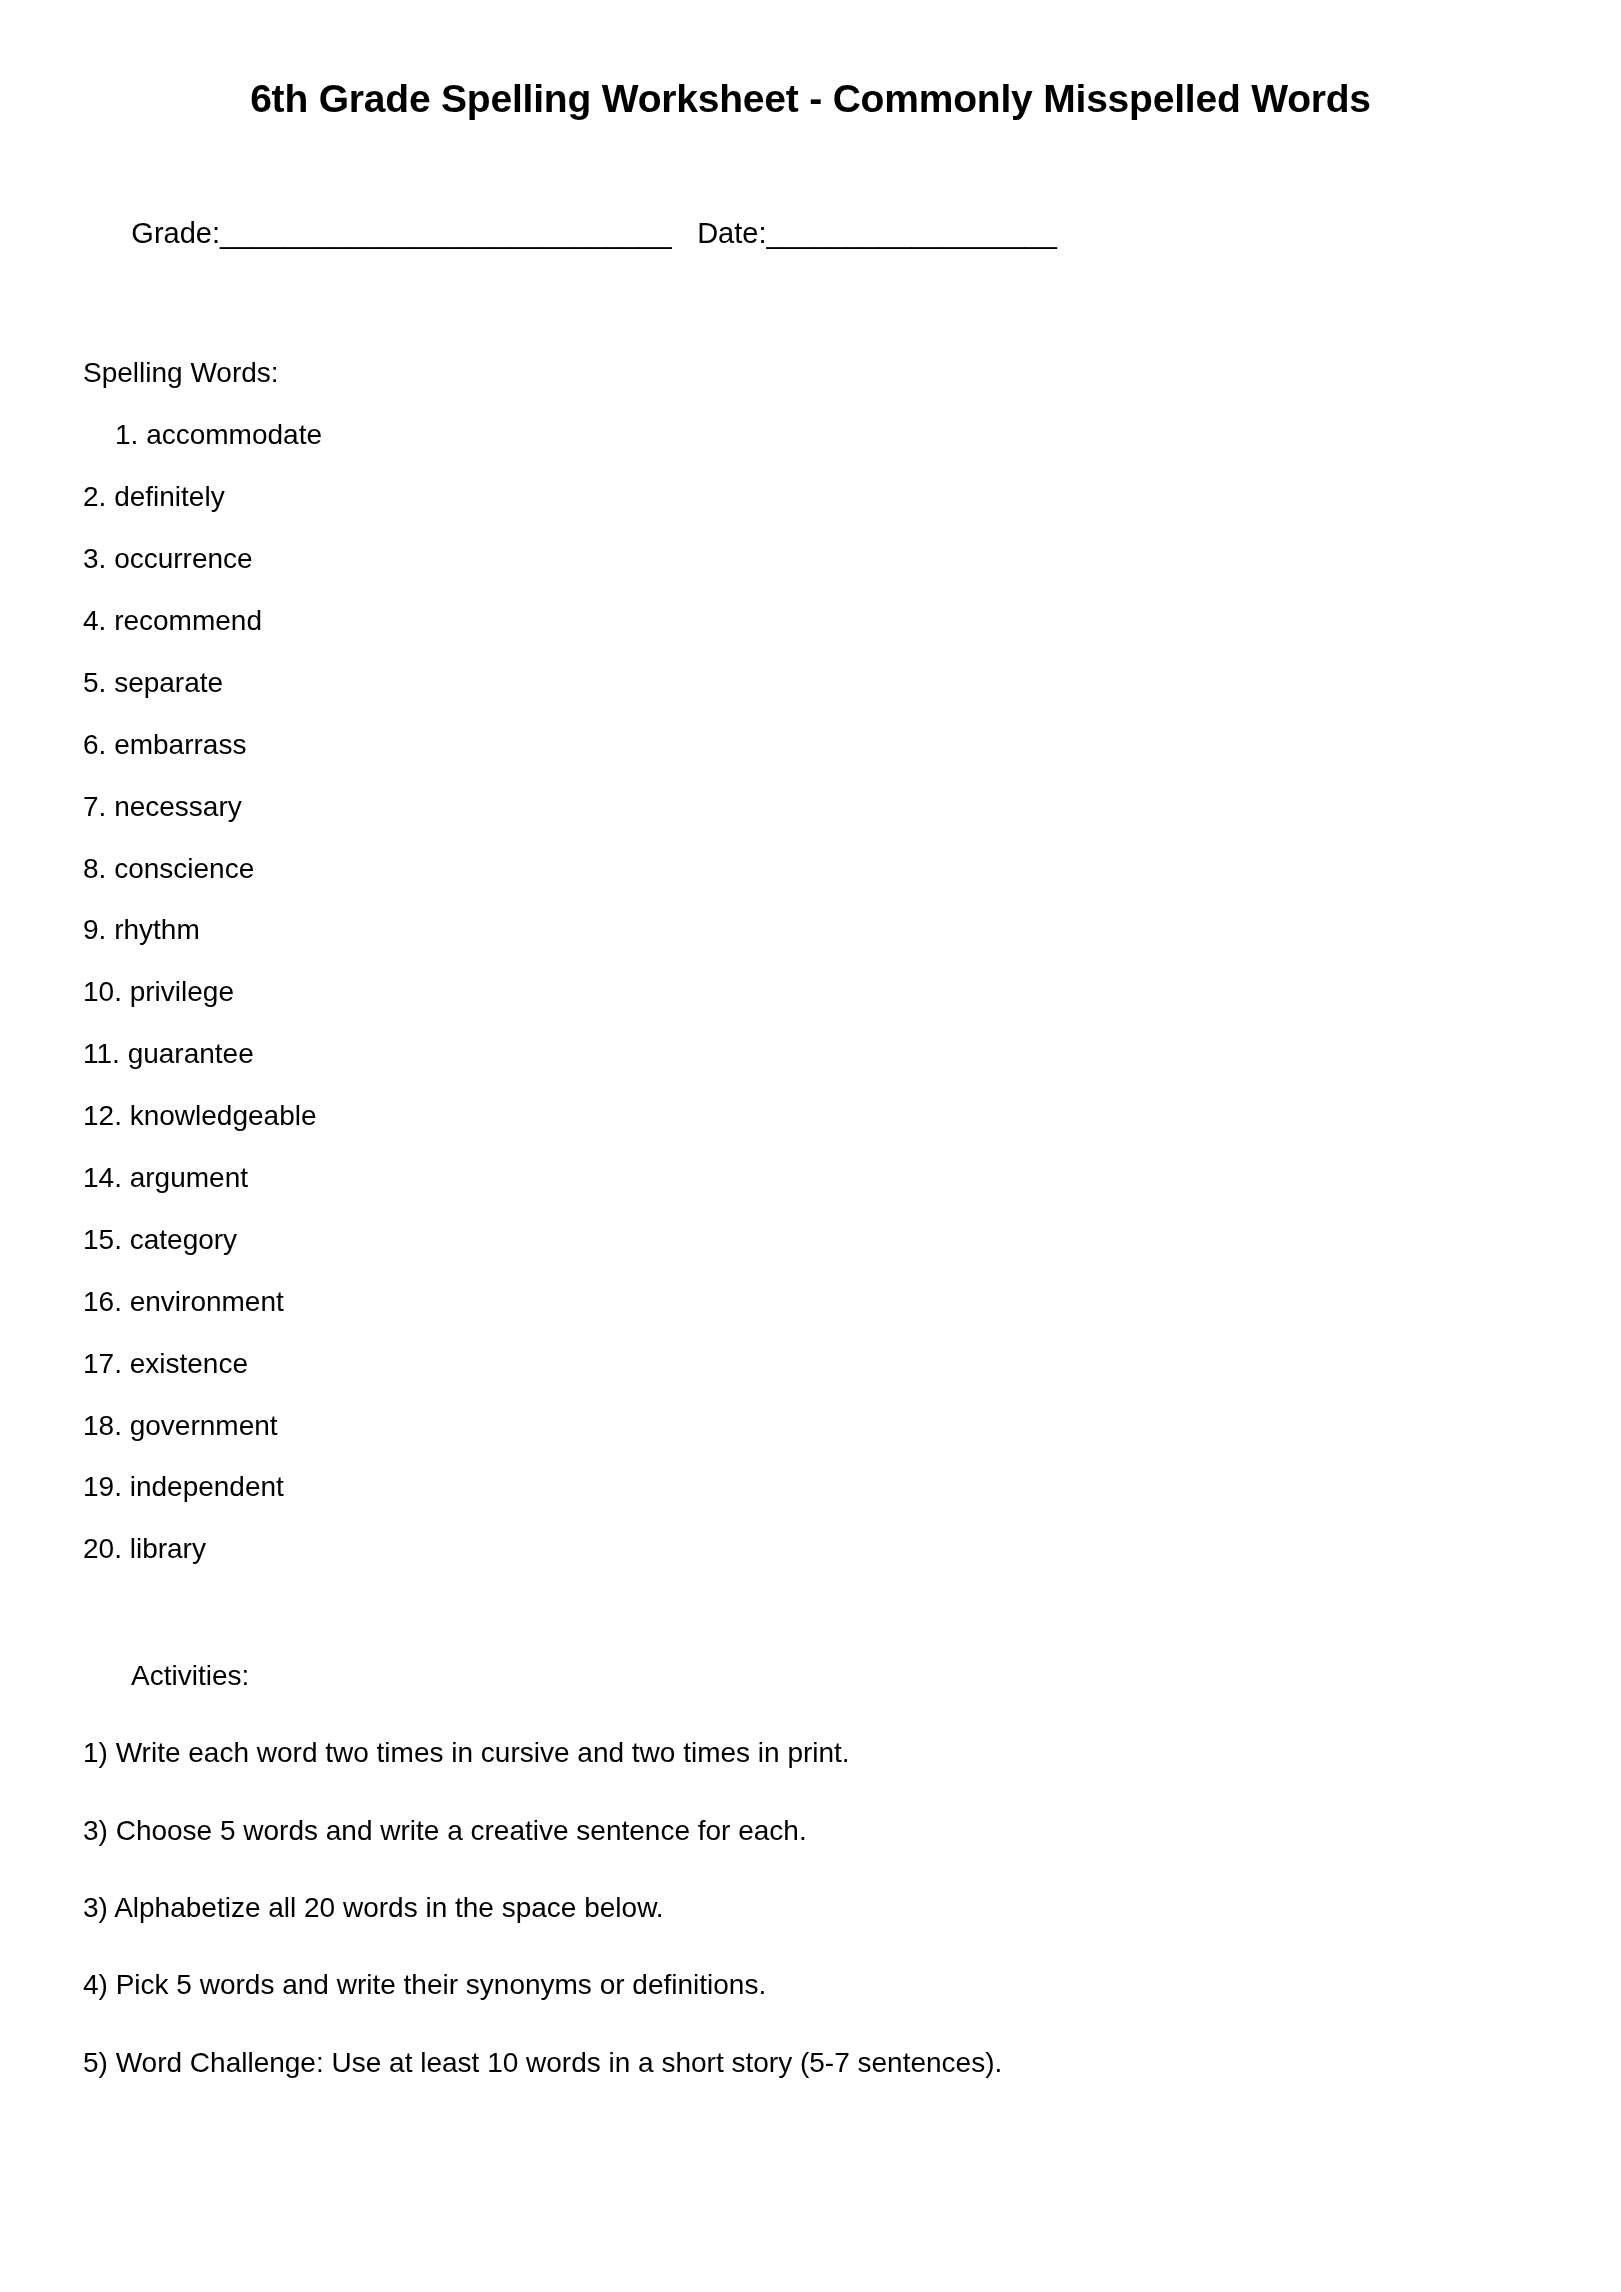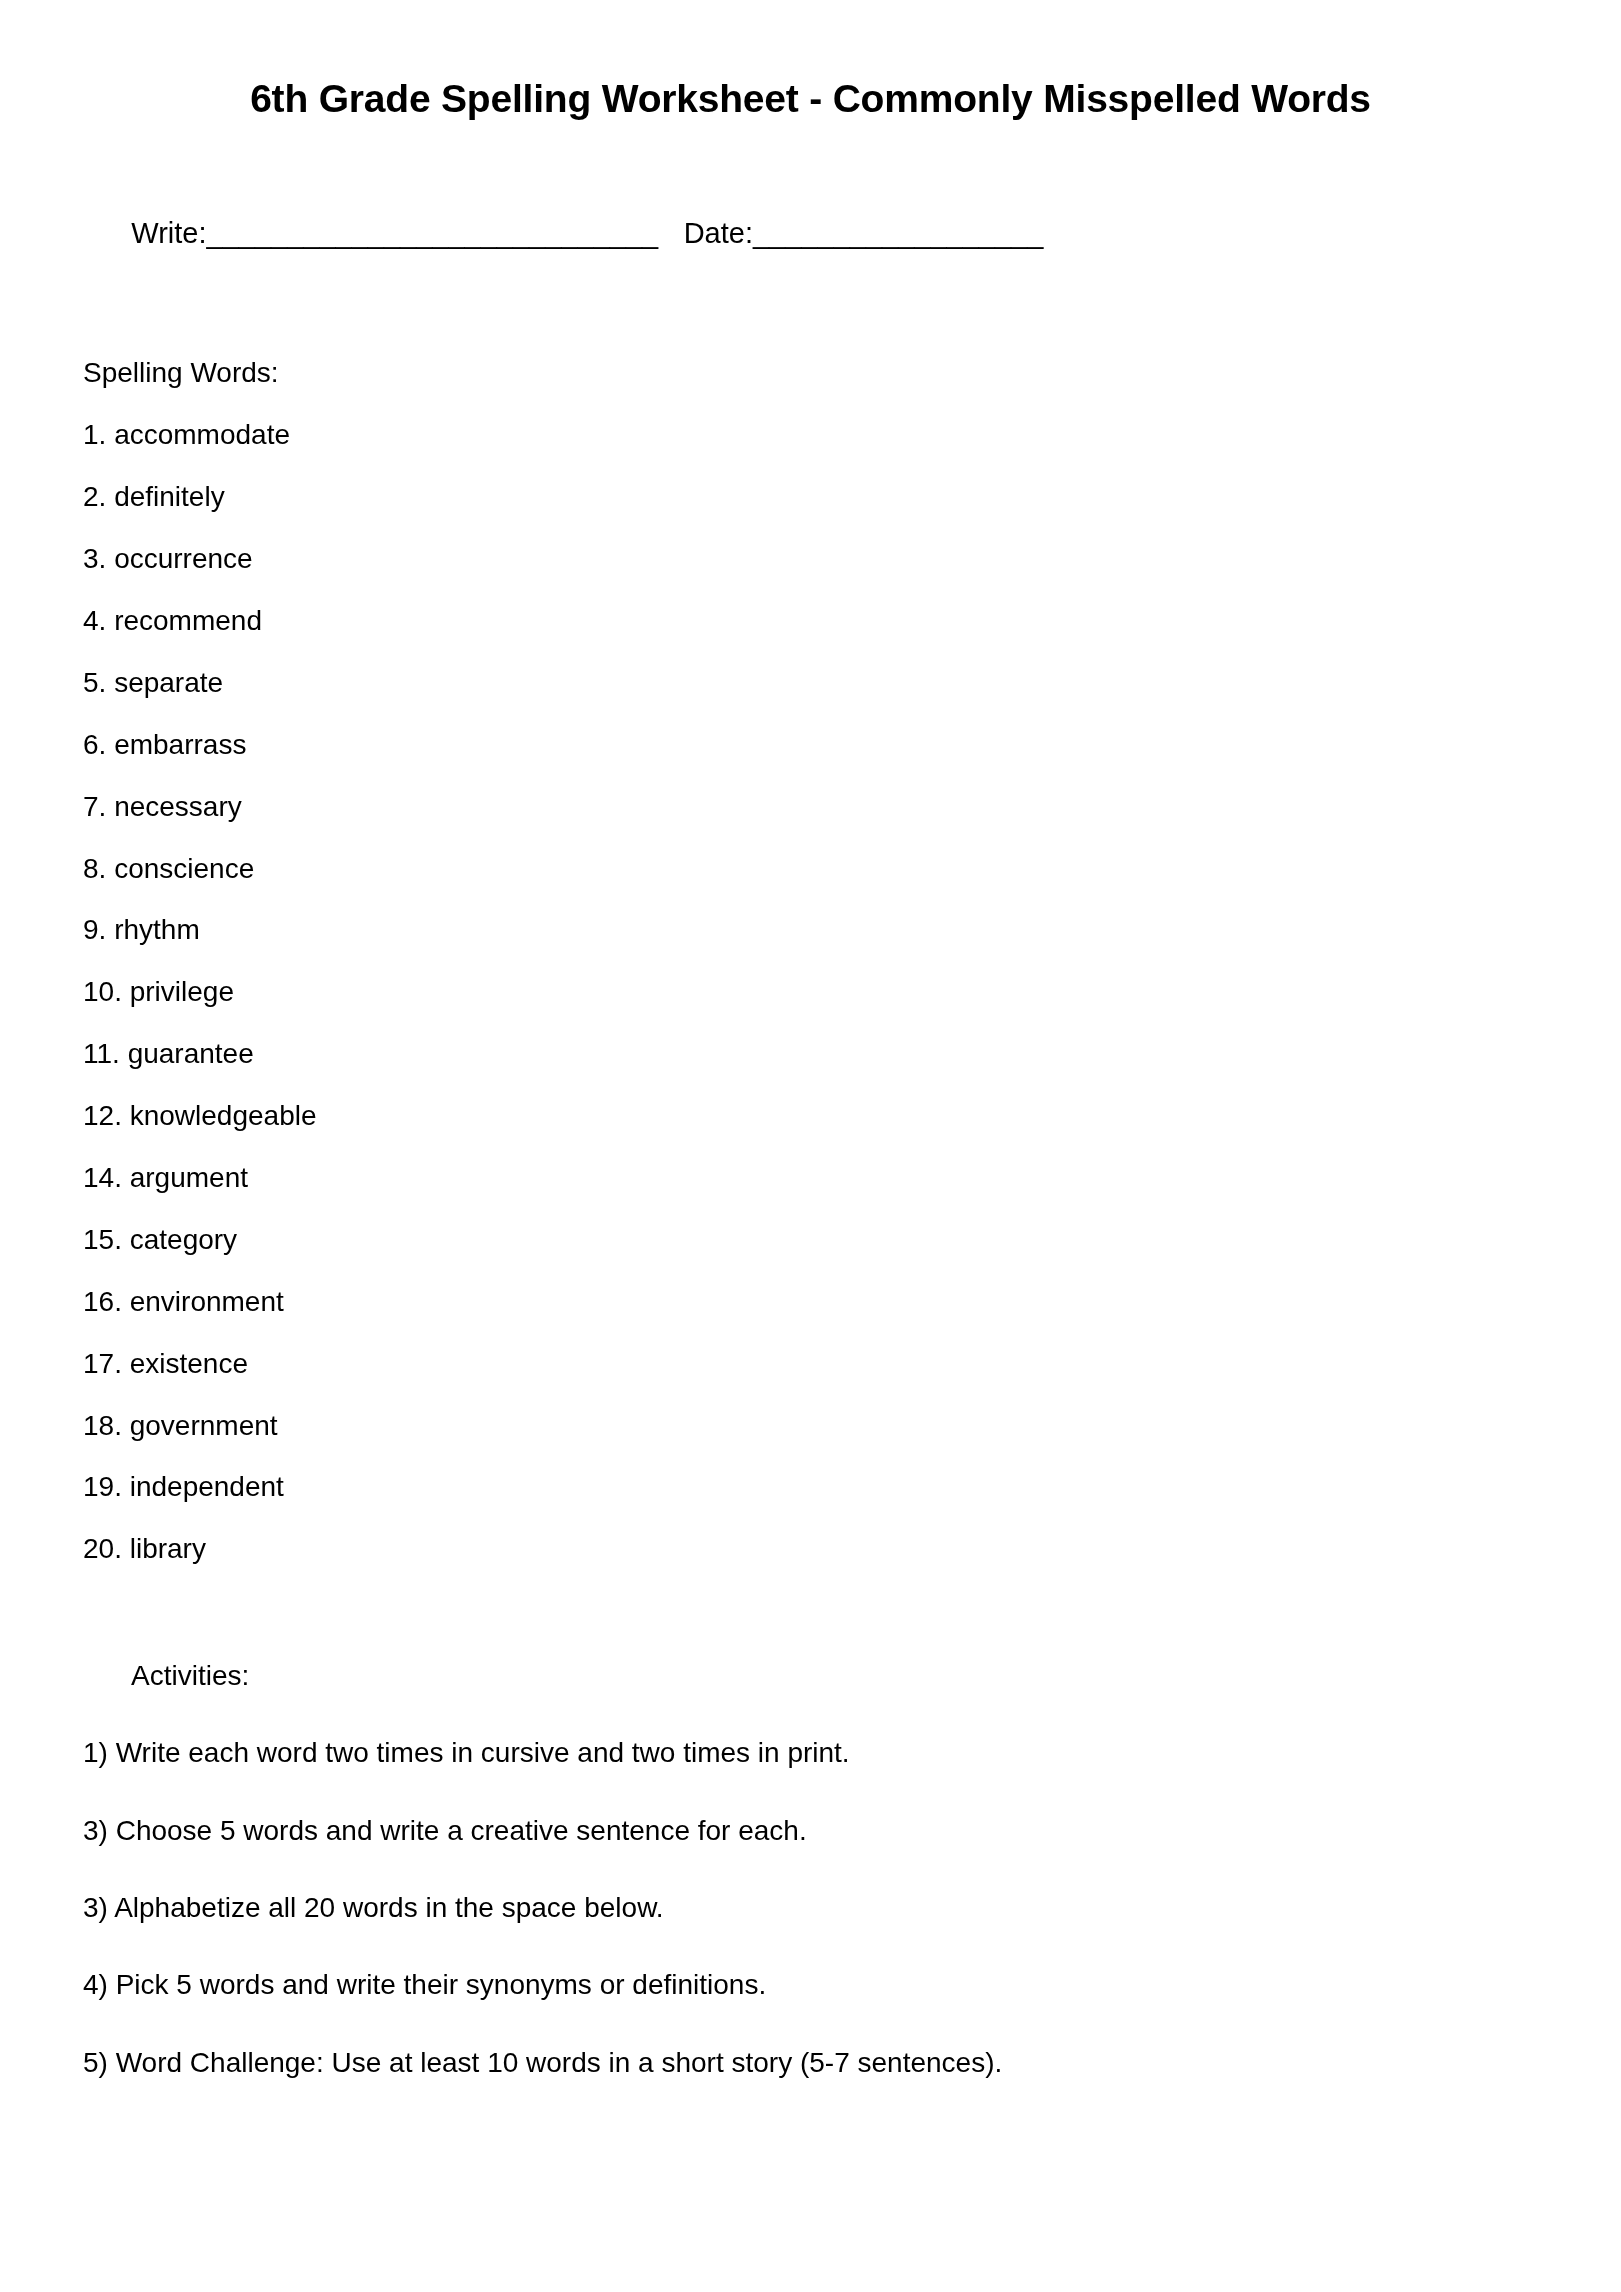--- a/index.html
+++ b/index.html
@@ -72,21 +72,21 @@
     list-style: none;
     margin: 0;
     padding: 0;
   }
   .word-item {
     font-size: 28px;
     line-height: 1.3;
     margin-top: 25.5px;
     white-space: pre;
   }
-  .word-item:first-child { margin-top: 25.5px; }
+  .word-item:first-child { margin-top: 25.5px; margin-left: 32px; }
 
   
   .activity-list {
     list-style: none;
     margin: 0;
     padding: 0;
   }
   .activity-item {
     font-size: 28px;
     line-height: 1.3;
@@ -96,21 +96,21 @@
 </style>
 </head>
 <body>
 
 <div class="page">
   <div class="content">
 
     <h1 class="doc-title">6th Grade Spelling Worksheet - Commonly Misspelled Words</h1>
 
     <div class="namedate-row">
-      <span class="field-label">Write:</span><span class="rule">____________________________</span><span class="namedate-gap"></span><span class="field-label">Date:</span><span class="rule">__________________</span>
+      <span class="field-label">Grade:</span><span class="rule">____________________________</span><span class="namedate-gap"></span><span class="field-label">Date:</span><span class="rule">__________________</span>
     </div>
 
     <div class="section-heading heading-spelling">Spelling Words:</div>
 
     <ul class="word-list">
       <li class="word-item">1. accommodate</li>
       <li class="word-item">2. definitely</li>
       <li class="word-item">3. occurrence</li>
       <li class="word-item">4. recommend</li>
       <li class="word-item">5. separate</li>

